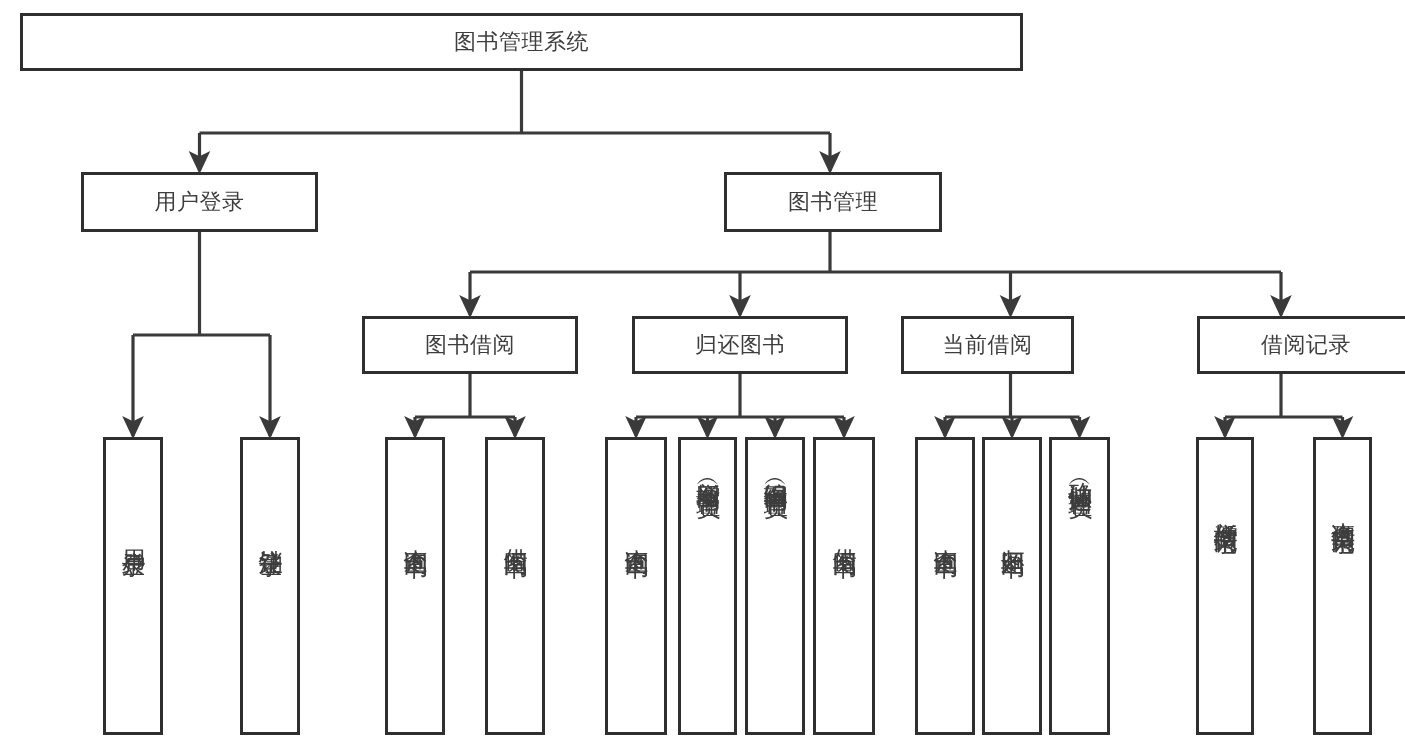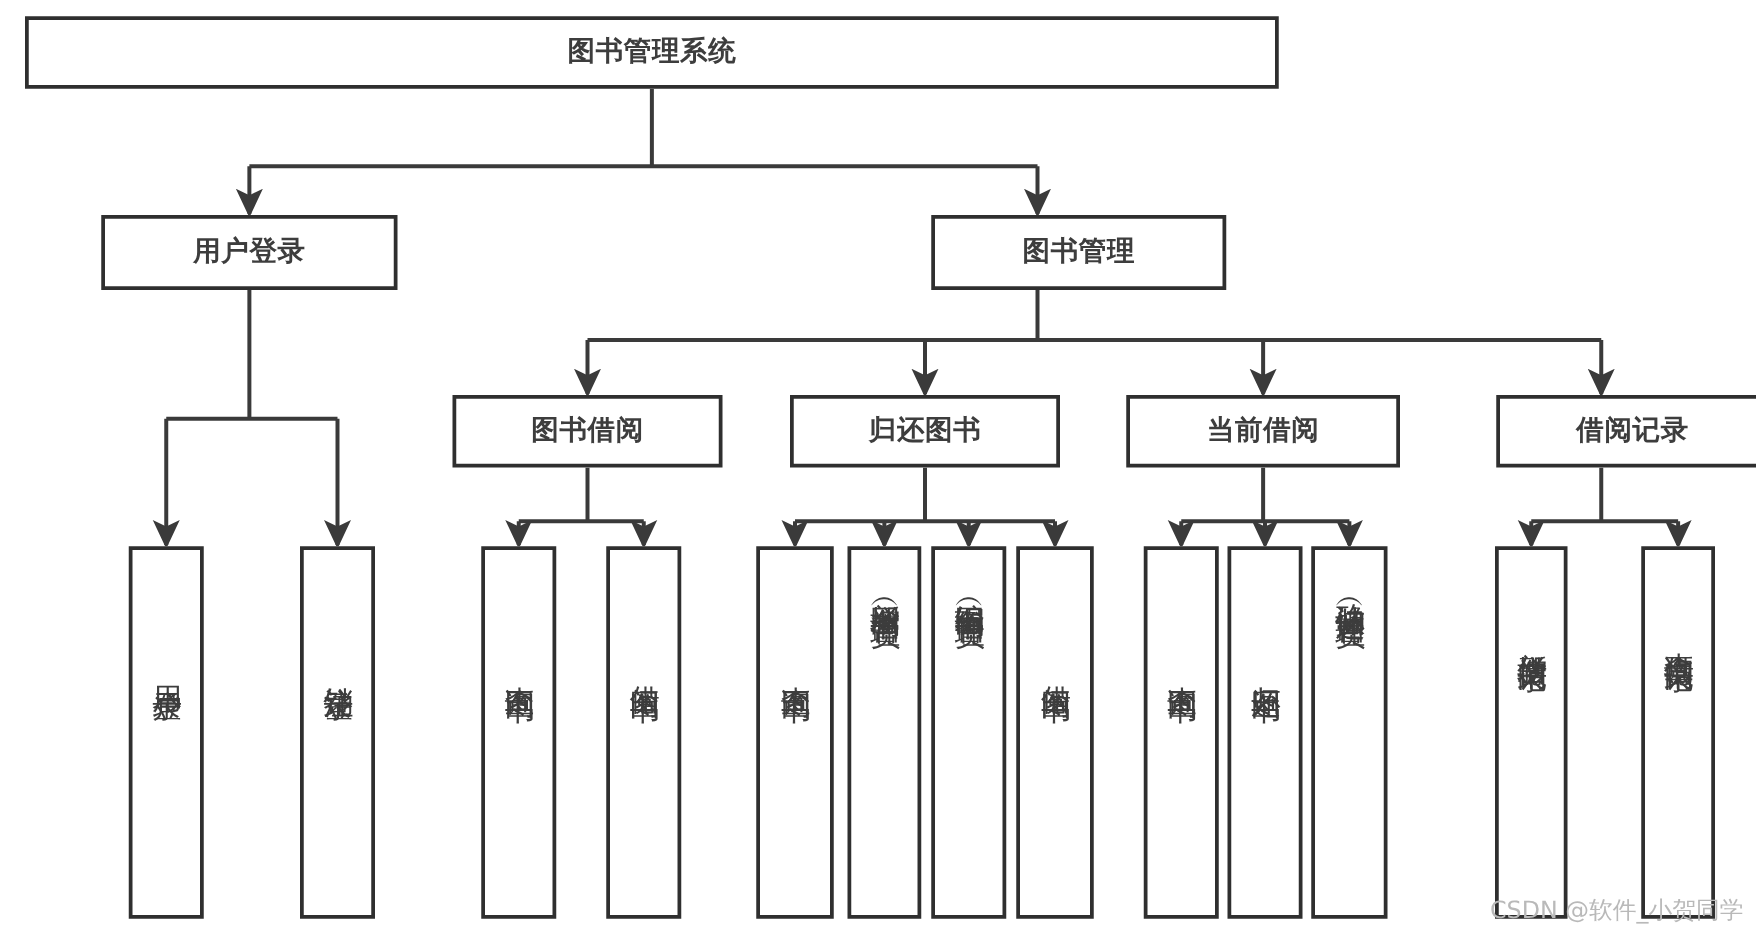--- a/index.html
+++ b/index.html
@@ -40,21 +40,20 @@
     display: block;
     color: #3d3d3d;
     line-height: 1.06;
     letter-spacing: 0.5px;
     white-space: nowrap;
   }
   
   .node.horiz .lbl {
     font-size: 22px;
     text-align: left;
-    font-weight: bold;
   }
   .node.root {
     border-width: 3px;
   }
   
   .node.vert {
     align-items: flex-start;
     justify-content: center;
     border-width: 3px;
   }
@@ -121,30 +120,30 @@
       </g>
   </svg>
 
   <div id="nodes">
       <div class="node horiz root" style="left: 20px; top: 13px; width: 1003px; height: 58px;">
         <span class="lbl">图书管理系统</span>
       </div>
       <div class="node horiz" style="left: 81px; top: 172px; width: 237px; height: 60px;">
         <span class="lbl">用户登录</span>
       </div>
-      <div class="node horiz" style="left: 745px; top: 172px; width: 236px; height: 60px;">
+      <div class="node horiz" style="left: 724px; top: 172px; width: 218px; height: 60px;">
         <span class="lbl">图书管理</span>
       </div>
       <div class="node horiz" style="left: 362px; top: 316px; width: 216px; height: 58px;">
         <span class="lbl">图书借阅</span>
       </div>
       <div class="node horiz" style="left: 632px; top: 316px; width: 216px; height: 58px;">
         <span class="lbl">归还图书</span>
       </div>
-      <div class="node horiz" style="left: 901px; top: 316px; width: 219px; height: 58px;">
+      <div class="node horiz" style="left: 901px; top: 316px; width: 173px; height: 58px;">
         <span class="lbl">当前借阅</span>
       </div>
       <div class="node horiz" style="left: 1197px; top: 316px; width: 218px; height: 58px;">
         <span class="lbl">借阅记录</span>
       </div>
       <div class="node vert" style="left: 103px; top: 437px; width: 60px; height: 298px; padding-top: 90px;">
         <span class="lbl" style="max-height: 288px;">用户登录</span>
       </div>
       <div class="node vert" style="left: 240px; top: 437px; width: 60px; height: 298px; padding-top: 90px;">
         <span class="lbl" style="max-height: 288px;">注销登录</span>
@@ -177,15 +176,14 @@
         <span class="lbl" style="max-height: 288px;">确认归还（管理员）</span>
       </div>
       <div class="node vert" style="left: 1196px; top: 437px; width: 58px; height: 298px; padding-top: 63px;">
         <span class="lbl" style="max-height: 288px;">新增借阅记录</span>
       </div>
       <div class="node vert" style="left: 1313px; top: 437px; width: 59px; height: 298px; padding-top: 63px;">
         <span class="lbl" style="max-height: 288px;">查询借阅记录</span>
       </div>
     </div>
 
-  <div class="watermark" style="left: 1192px; top: 715px; color: rgb(185, 185, 185);">CSDN @软件_小贺同学</div>
 
 </div>
 
 </body></html>

